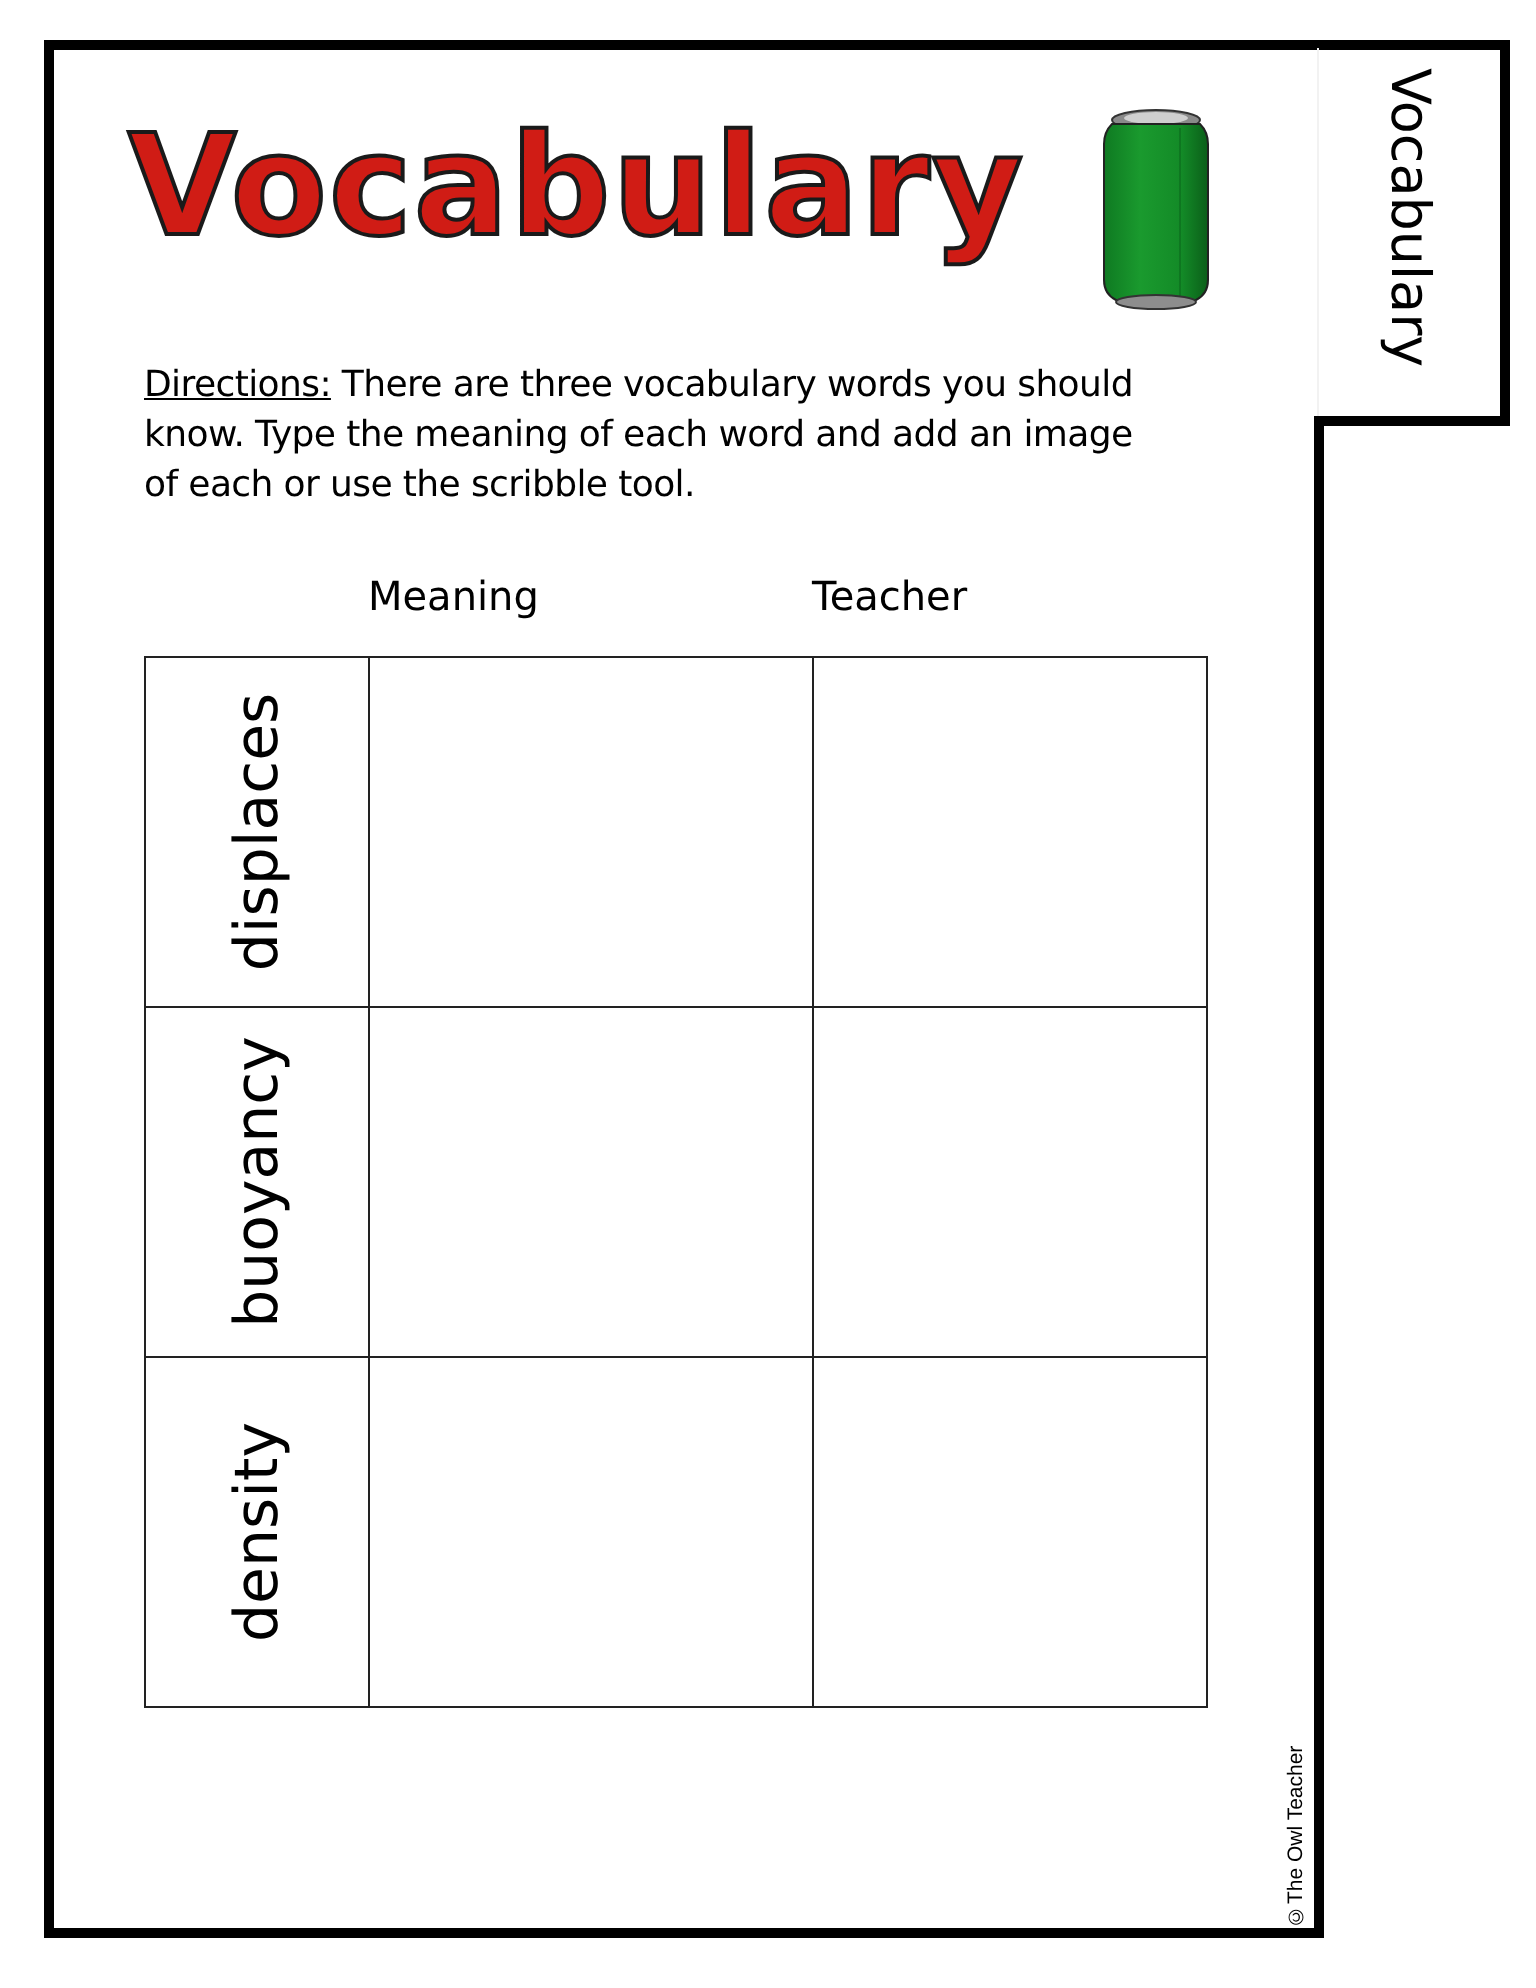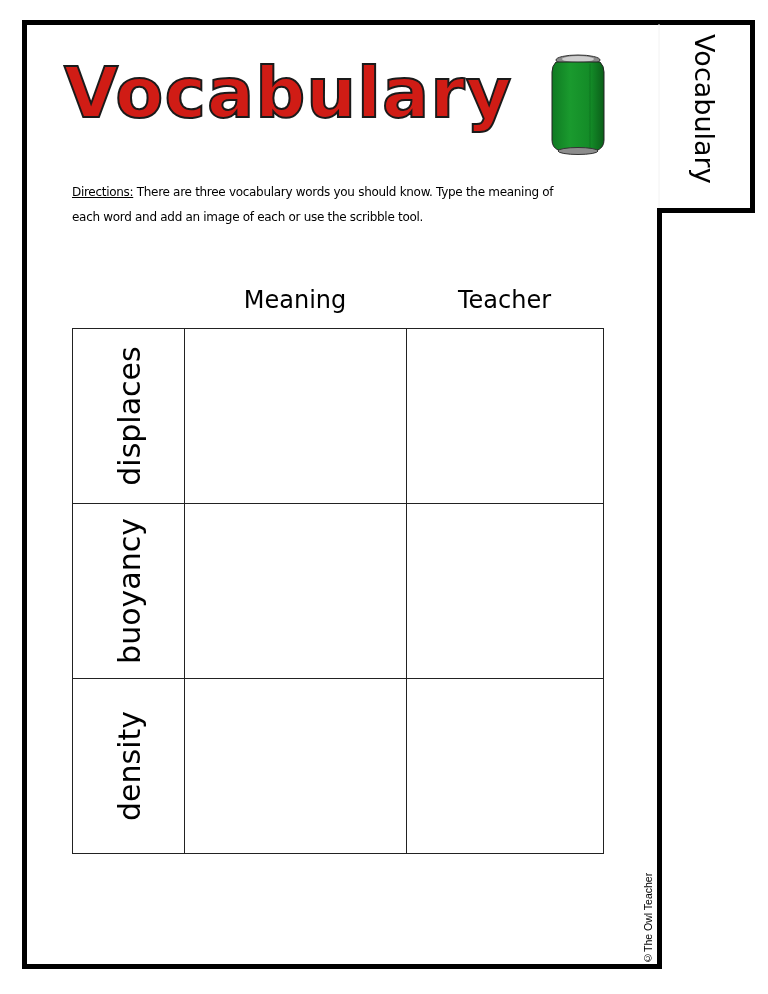--- a/index.html
+++ b/index.html
@@ -6,24 +6,24 @@
   body { width: 768px; height: 994px; position: relative; overflow: hidden;
          font-family: "DejaVu Sans", sans-serif; color: #000; }
   .frame { position: absolute; left: 0; top: 0; width: 768px; height: 994px; }
   .title { position: absolute; left: 64px; top: 58px; font-family: "DejaVu Sans", sans-serif;
            font-weight: bold; font-size: 70px; letter-spacing: 1px; color: #d01c15;
            -webkit-text-stroke: 2px #1a1a1a; line-height: 1; }
   .can { position: absolute; left: 548px; top: 52px; width: 60px; height: 104px; }
   .tab-label { position: absolute; left: 684px; top: 34px; width: 40px; height: 160px;
                writing-mode: vertical-rl; font-size: 27px; line-height: 40px; text-align: left;
                font-family: "DejaVu Sans", sans-serif; }
-  .directions { position: absolute; left: 72px; top: 180px; width: 500px; font-size: 12px;
+  .directions { position: absolute; left: 72px; top: 180px; width: 500px; font-size: 18px;
                 line-height: 25px; font-family: "DejaVu Sans", sans-serif; letter-spacing: -0.3px; }
   .directions .dlabel { text-decoration: underline; }
-  .col-head { position: absolute; top: 286px; font-size: 24px; text-align: center;
+  .col-head { position: absolute; top: 286px; font-size: 20px; text-align: left;
               font-family: "DejaVu Sans", sans-serif; }
   .vocab-table { position: absolute; left: 72px; top: 328px; border-collapse: collapse; }
   .vocab-table td { border: 1.5px solid #222; padding: 0; }
   .word-cell { width: 111px; height: 174px; position: relative; }
   .word-cell span { position: absolute; left: 50%; top: 50%;
                     transform: translate(-50%, -50%) rotate(-90deg);
                     font-size: 30px; white-space: nowrap; font-family: "DejaVu Sans", sans-serif; }
   .meaning-cell { width: 221px; }
   .picture-cell { width: 196px; }
   .copyright { position: absolute; left: 641px; top: 860px; height: 104px; width: 14px;

